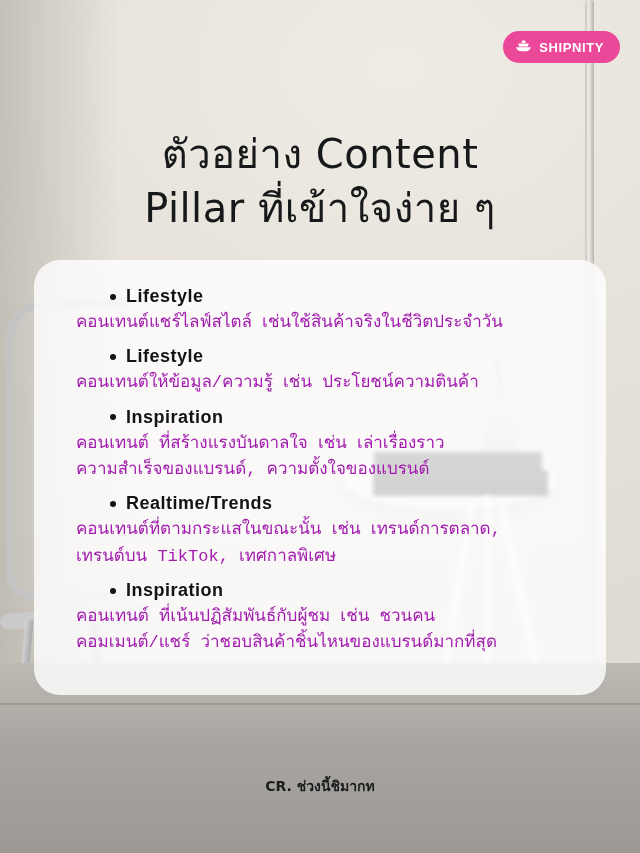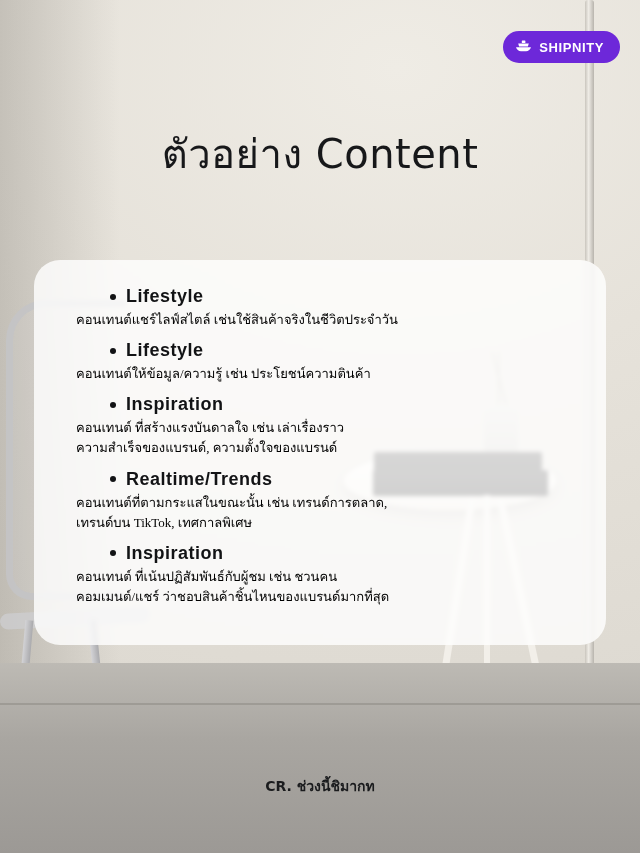--- a/index.html
+++ b/index.html
@@ -131,21 +131,21 @@
 
   
   .logo-badge {
     position: absolute;
     top: 31px; right: 20px;
     height: 32px;
     padding: 0 16px 0 12px;
     display: flex;
     align-items: center;
     gap: 7px;
-    background: #6d28d9;
+    background: #ec4899;
     border-radius: 17px;
     color: #ffffff;
   }
   .logo-badge .logo-text {
     font-size: 13px;
     font-weight: bold;
     letter-spacing: 0.6px;
   }
   .logo-mark { display: block; }
 
@@ -186,24 +186,24 @@
     letter-spacing: 0.5px;
   }
   .bullet {
     width: 6px; height: 6px;
     border-radius: 50%;
     background: #121315;
     flex: none;
   }
   .topic-desc {
     margin: 0 0 10px 0;
-    font-size: 13px;
+    font-size: 17px;
     line-height: 1.55;
-    color: #000000;
-    font-family: Liberation Serif, serif;
+    color: #a21caf;
+    font-family: Liberation Mono, monospace;
   }
 
   
   .credit {
     position: absolute;
     left: 0; right: 0;
     top: 775px;
     text-align: center;
     font-size: 14px;
     font-weight: bold;
@@ -243,20 +243,21 @@
       <path d="M1 8.2h15c-.6 2.3-2.6 4-5 4H6c-2.4 0-4.4-1.7-5-4z" fill="#ffffff"></path>
       <path d="M3.2 4.6h10.6l-.9 3H4.1l-.9-3z" fill="#ffffff"></path>
       <rect x="6.8" y="1.4" width="3.6" height="2.6" rx="0.6" fill="#ffffff"></rect>
     </svg>
   </span>
   <span class="logo-text">SHIPNITY</span>
 </div>
 
 <h1 class="heading">
   <span class="line">ตัวอย่าง Content</span>
+  <span class="line">Pillar ที่เข้าใจง่าย ๆ</span>
 </h1>
 
 <div class="card">
 
   <div class="topic">
     <div class="topic-title">
       <span class="bullet"></span>
       <span>Lifestyle</span>
     </div>
     <p class="topic-desc">คอนเทนต์แชร์ไลฟ์สไตล์ เช่นใช้สินค้าจริงในชีวิตประจำวัน</p>

